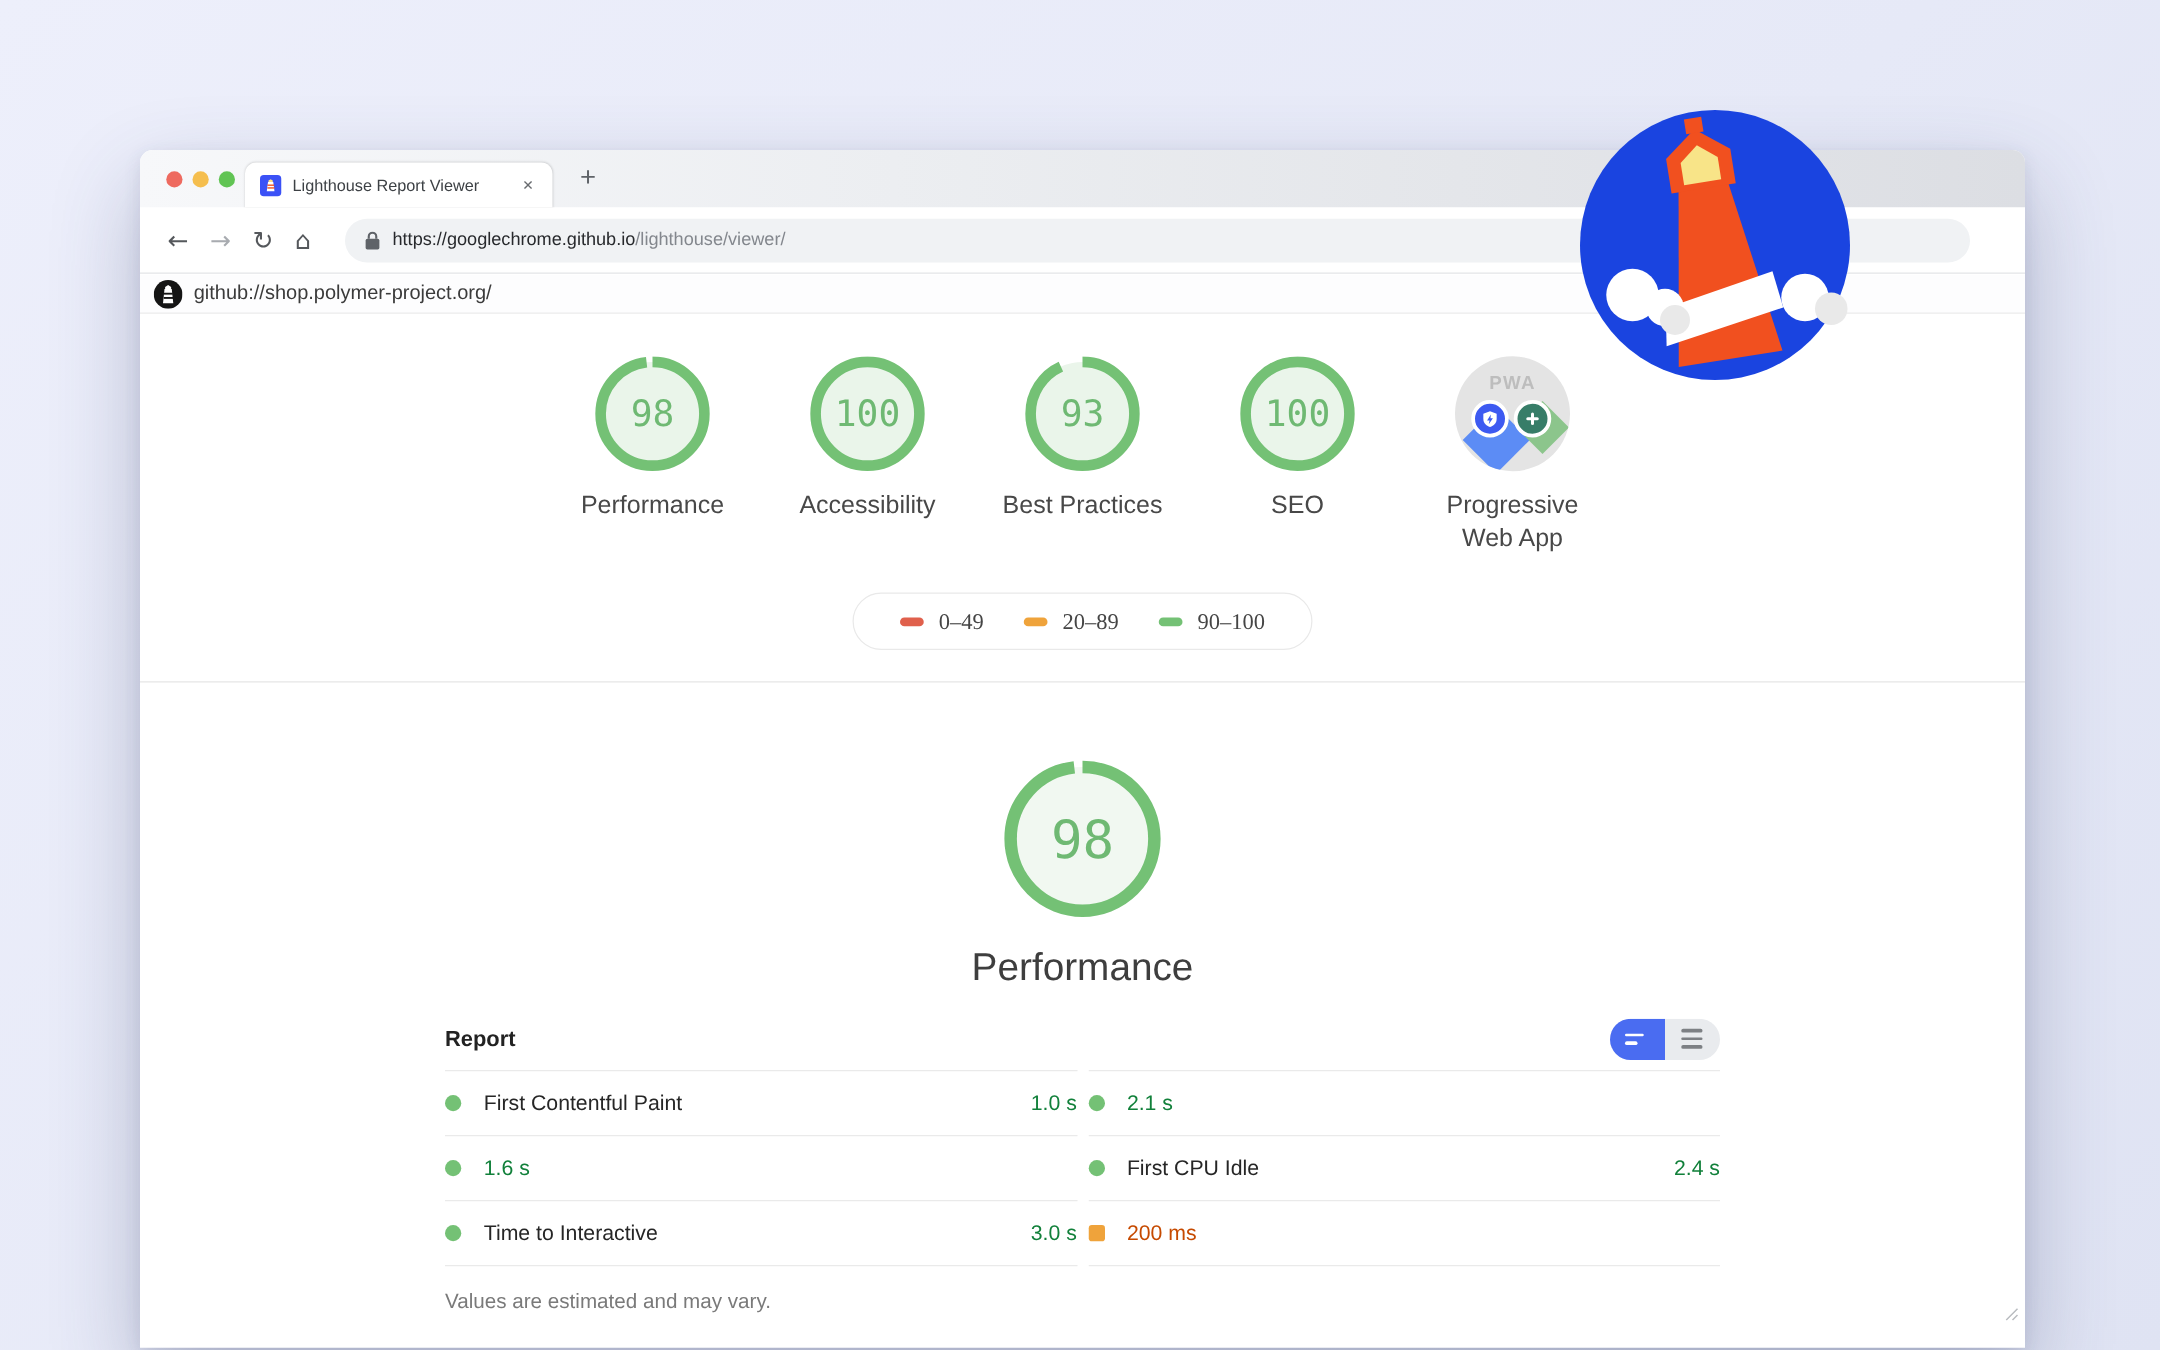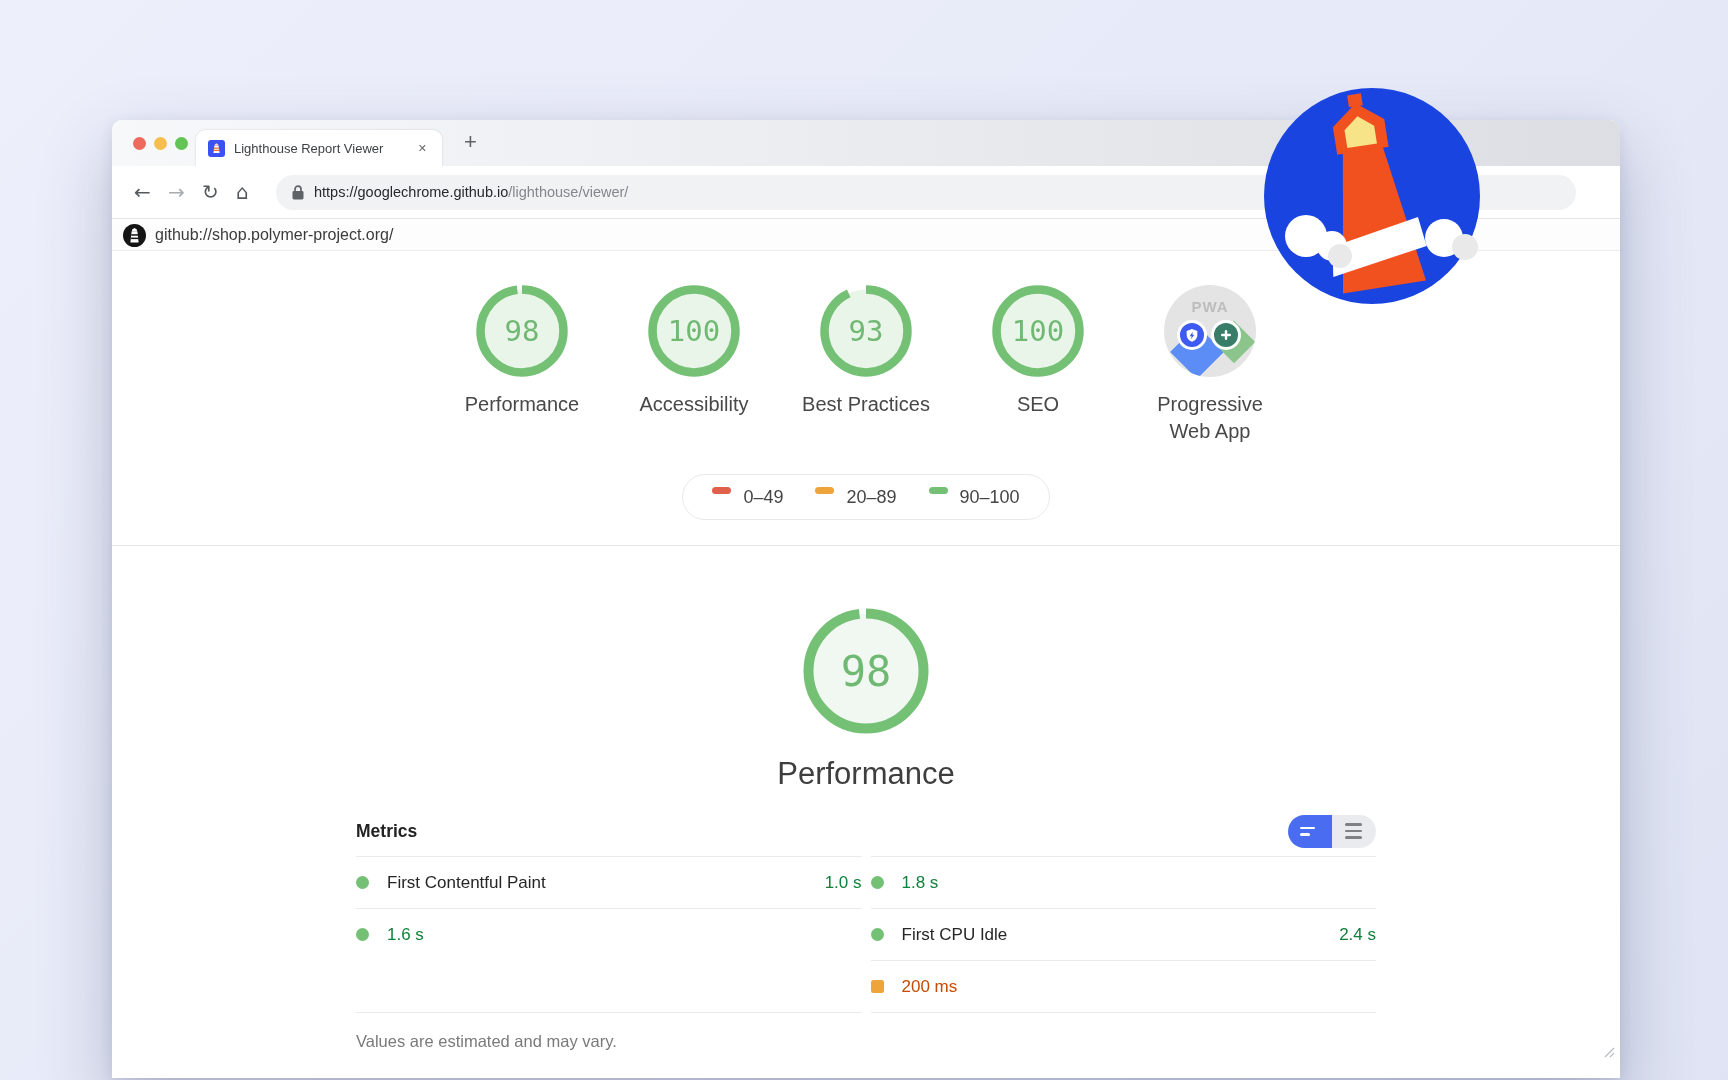--- a/index.html
+++ b/index.html
@@ -61,21 +61,21 @@
   .ribbon.blue{left:14px;top:48px;width:38px;height:38px;background:#5c8cf5}
   .ribbon.green{left:55px;top:42px;width:30px;height:30px;background:#8cc58c}
   .mini-badge{position:absolute;top:35px;width:30px;height:30px;border-radius:50%;border:3px solid #fff;
               display:flex;align-items:center;justify-content:center}
   .mini-badge.shield{left:13px;background:#3d5af1}
   .mini-badge.plus{left:47px;background:#377d68}
 
   
   .legend{width:368px;height:46px;margin:29px auto 0;border:1.5px solid #e9e9e9;border-radius:23px;
           display:flex;align-items:center;justify-content:center;gap:32px;background:#fff}
-  .legend-item{display:flex;align-items:flex-start;gap:12px;font-family:Liberation Sans, sans-serif;
+  .legend-item{display:flex;align-items:center;gap:12px;font-family:Liberation Serif, serif;
                font-size:18px;color:#454545}
   .dash{width:19px;height:7px;border-radius:3.5px}
   .dash.fail{background:var(--fail)}.dash.average{background:var(--average)}.dash.pass{background:var(--pass)}
 
   .divider{margin-top:25px;border:none;border-top:1px solid #e6e6e6}
 
   
   .perf-head{display:flex;flex-direction:column;align-items:center}
   .perf-head .gauge-wrap{margin-top:61px}
   .perf-title{margin-top:21px;font-size:31px;color:#3e3e3e;font-weight:400}
@@ -256,21 +256,21 @@
             <circle cx="64" cy="64" r="57.5" fill="var(--gauge-fill-big)"></circle>
             <circle class="arc" cx="64" cy="64" r="57.5" fill="none" stroke="var(--pass)" stroke-width="10" transform="rotate(-90 64 64)" stroke-dasharray="354.0574920595697 361.28315516282623"></circle>
           </svg>
         <span class="gauge-score">98</span>
       </div>
       <div class="perf-title">Performance</div>
     </div>
 
     <div class="metrics">
       <div class="metrics-bar">
-        <span class="metrics-title">Metrics</span>
+        <span class="metrics-title">Report</span>
         <div class="toggle">
           <span class="seg seg-left">
             <span class="bar b1"></span>
             <span class="bar b2"></span>
           </span>
           <span class="seg seg-right">
             <span class="bar"></span>
             <span class="bar"></span>
             <span class="bar"></span>
           </span>
@@ -281,25 +281,30 @@
         <div class="mtable">
           <div class="mrow">
             <span class="mdot pass"></span>
             <span class="mname">First Contentful Paint</span>
             <span class="mvalue pass">1.0 s</span>
           </div>
           <div class="mrow">
             <span class="mdot pass"></span>
             <span class="mvalue pass">1.6 s</span>
           </div>
+          <div class="mrow">
+            <span class="mdot pass"></span>
+            <span class="mname">Time to Interactive</span>
+            <span class="mvalue pass">3.0 s</span>
+          </div>
         </div>
         <div class="mtable">
           <div class="mrow">
             <span class="mdot pass"></span>
-            <span class="mvalue pass">1.8 s</span>
+            <span class="mvalue pass">2.1 s</span>
           </div>
           <div class="mrow">
             <span class="mdot pass"></span>
             <span class="mname">First CPU Idle</span>
             <span class="mvalue pass">2.4 s</span>
           </div>
           <div class="mrow">
             <span class="mdot average"></span>
             <span class="mvalue average">200 ms</span>
           </div>

